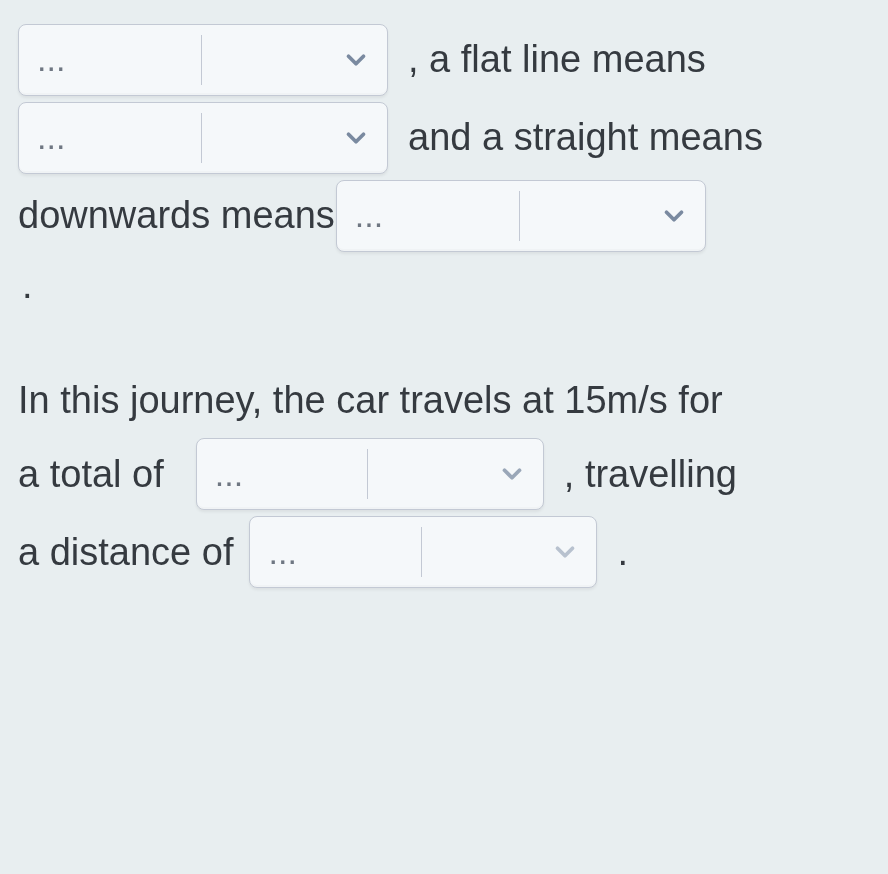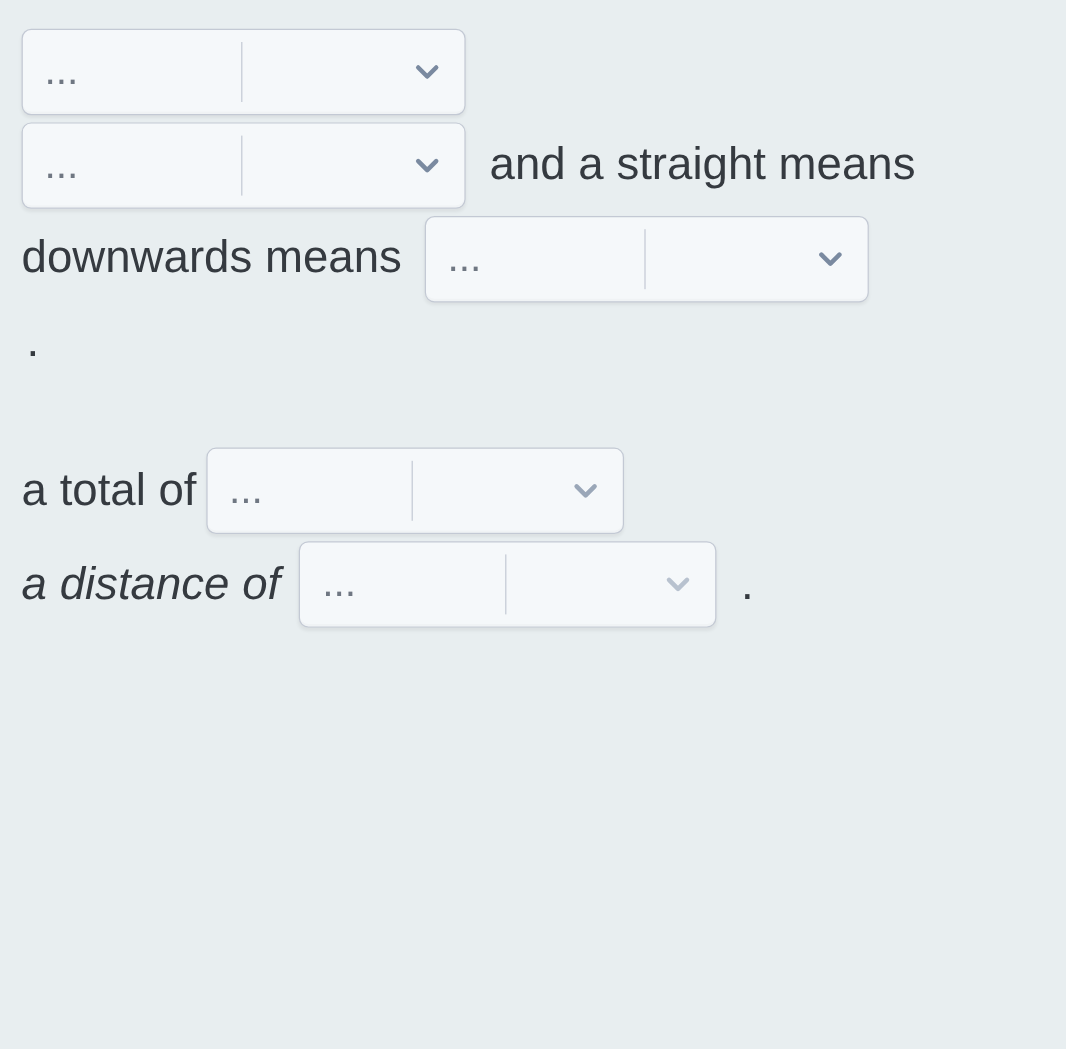--- a/index.html
+++ b/index.html
@@ -71,67 +71,70 @@
   <div class="row">
     <div class="dropdown w-lg">
       <span class="placeholder">...</span>
       <span class="divider"></span>
       <span class="chevron">
         <svg viewBox="0 0 24 24" fill="none" stroke="#7a8aa0" stroke-width="3" stroke-linecap="round" stroke-linejoin="round">
             <polyline points="6 9 12 15 18 9"></polyline>
           </svg>
       </span>
     </div>
+    <span class="text-chunk">, a flat line means</span>
   </div>
 
   <div class="row">
     <div class="dropdown w-lg">
       <span class="placeholder">...</span>
       <span class="divider"></span>
       <span class="chevron">
         <svg viewBox="0 0 24 24" fill="none" stroke="#7a8aa0" stroke-width="3" stroke-linecap="round" stroke-linejoin="round">
             <polyline points="6 9 12 15 18 9"></polyline>
           </svg>
       </span>
     </div>
     <span class="text-chunk">and a straight means</span>
   </div>
 
   <div class="row">
-    <span class="text-chunk" style="margin-right:19px;">downwards means</span>
+    <span class="text-chunk" style="margin-right:1px;">downwards means</span>
     <div class="dropdown w-lg">
       <span class="placeholder">...</span>
       <span class="divider"></span>
       <span class="chevron">
         <svg viewBox="0 0 24 24" fill="none" stroke="#7a8aa0" stroke-width="3" stroke-linecap="round" stroke-linejoin="round">
             <polyline points="6 9 12 15 18 9"></polyline>
           </svg>
       </span>
     </div>
   </div>
 
   <div class="period">.</div>
 
   <div class="gap-top">
+    <div class="para2-text">In this journey, the car travels at 15m/s for</div>
 
     <div class="row">
-      <span class="text-chunk" style="margin-right:8px;">a total of</span>
+      <span class="text-chunk" style="margin-right:32px;">a total of</span>
       <div class="dropdown w-md">
         <span class="placeholder">...</span>
         <span class="divider"></span>
         <span class="chevron">
           <svg viewBox="0 0 24 24" fill="none" stroke="#9aa7b8" stroke-width="3" stroke-linecap="round" stroke-linejoin="round">
               <polyline points="6 9 12 15 18 9"></polyline>
             </svg>
         </span>
       </div>
+      <span class="text-chunk">, travelling</span>
     </div>
 
     <div class="row">
-      <span class="text-chunk" style="margin-right:16px;font-style:italic;">a distance of</span>
+      <span class="text-chunk" style="margin-right:16px;">a distance of</span>
       <div class="dropdown w-md">
         <span class="placeholder">...</span>
         <span class="divider"></span>
         <span class="chevron">
           <svg viewBox="0 0 24 24" fill="none" stroke="#b8c2cf" stroke-width="3" stroke-linecap="round" stroke-linejoin="round">
               <polyline points="6 9 12 15 18 9"></polyline>
             </svg>
         </span>
       </div>
       <span class="text-chunk">.</span>

